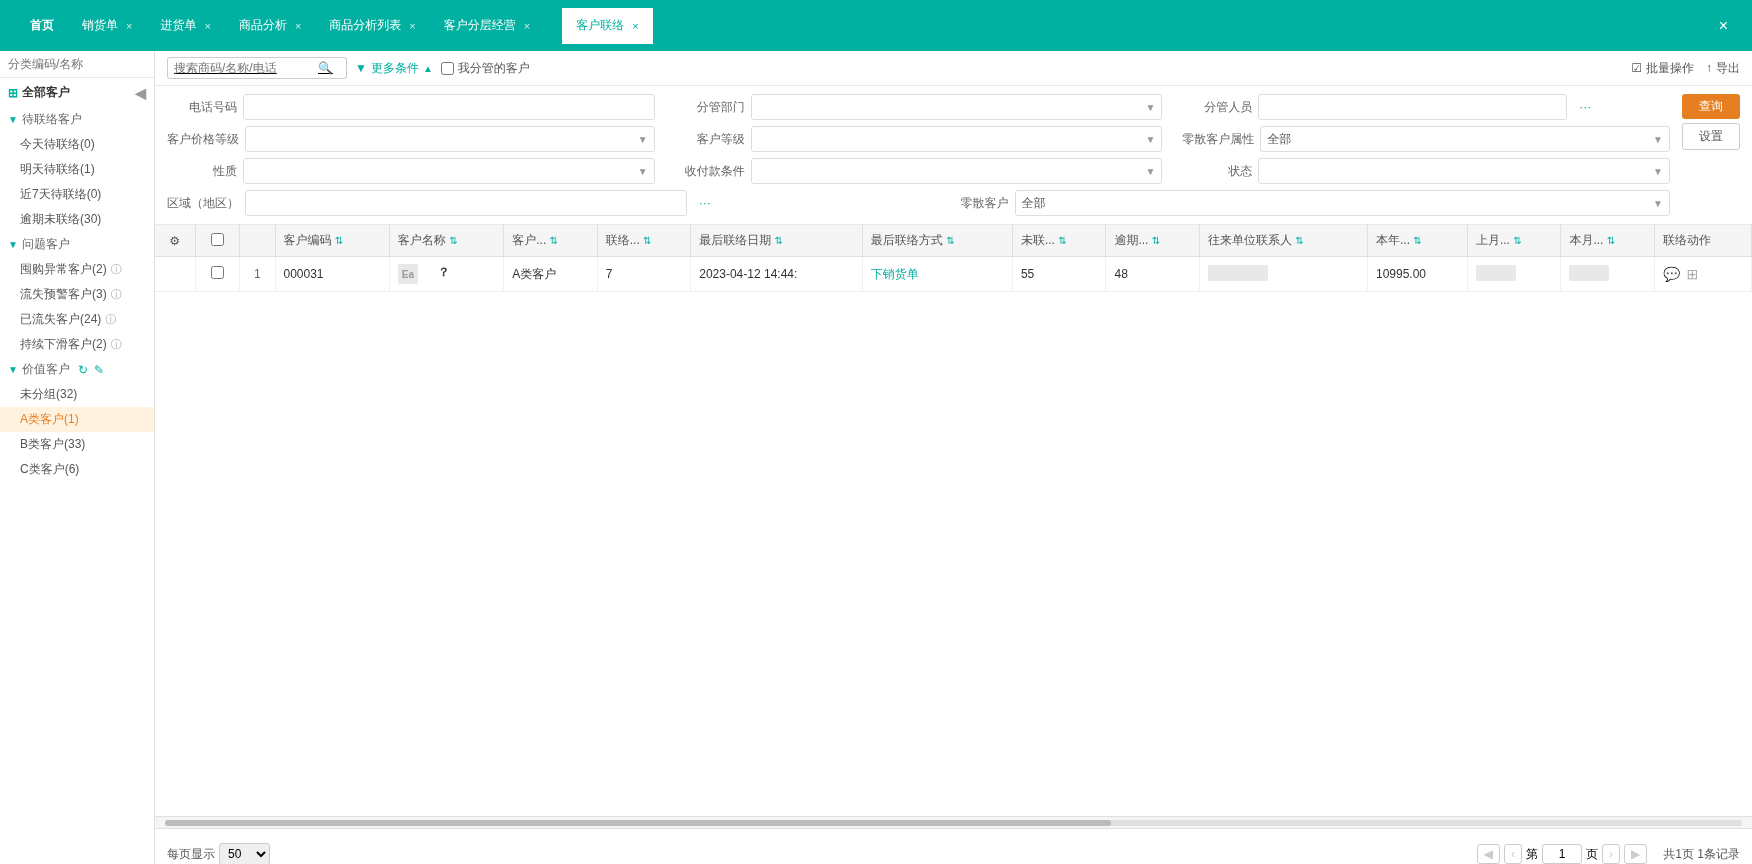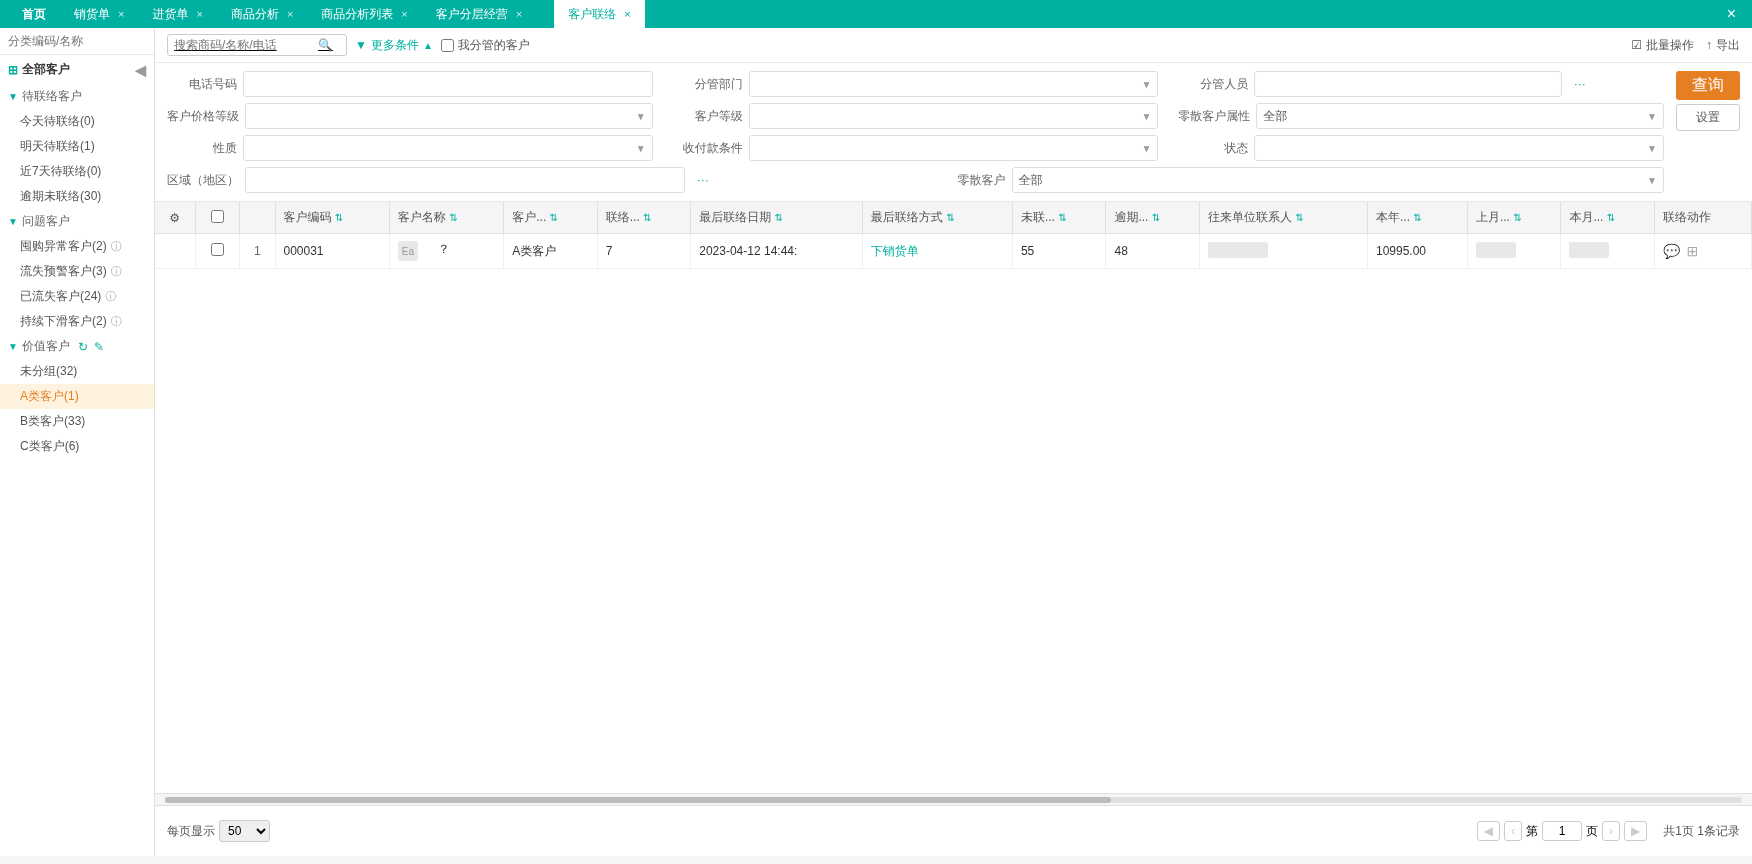--- a/index.html
+++ b/index.html
@@ -1,24 +1,24 @@
 <!DOCTYPE html>
 <html><head>
   <meta charset="utf-8">
   <style>
     * { box-sizing: border-box; margin: 0; padding: 0; font-family: 'Microsoft YaHei', Arial, sans-serif; font-size: 12px; }
     body { background: #f5f5f5; width: 1752px; min-height: 864px; overflow: hidden; }
 
     
     .top-nav {
       background: #00b0a0;
-      height: 28px;
-      display: flex;
-      align-items: center;
-      padding: 0 8px;
+      height: 51px;
+      display: flex;
+      align-items: center;
+      padding: 0 16px;
       gap: 0;
     }
     .nav-item {
       color: #fff;
       padding: 0 14px;
       height: 36px;
       display: flex;
       align-items: center;
       cursor: pointer;
       font-size: 13px;
@@ -230,21 +230,21 @@
       cursor: pointer;
       padding: 0 6px;
     }
     .btn-query {
       background: #e67e22;
       color: #fff;
       border: none;
       border-radius: 3px;
       padding: 4px 16px;
       cursor: pointer;
-      font-size: 16px;
+      font-size: 12px;
     }
     .btn-set {
       background: #fff;
       color: #555;
       border: 1px solid #ccc;
       border-radius: 3px;
       padding: 4px 16px;
       cursor: pointer;
       font-size: 12px;
     }
@@ -365,21 +365,21 @@
       padding: 2px 4px;
       font-size: 12px;
       outline: none;
     }
     .total-records { color: #555; margin-left: 12px; }
 
     .checkbox-col { text-align: center; }
     .settings-col { text-align: center; }
 
     .row-num { color: #666; text-align: center; }
-    .customer-name-cell { display: flex; align-items: flex-start; gap: 20px; }
+    .customer-name-cell { display: flex; align-items: flex-start; gap: 20px; font-weight: bold; }
     .name-avatar { width: 20px; height: 20px; background: #f0f0f0; border-radius: 2px; display: inline-block; }
   </style>
 </head>
 <body>
 
 <div class="top-nav">
   <div class="nav-item home">
     <span>首页</span>
   </div>
   <div class="nav-item">

